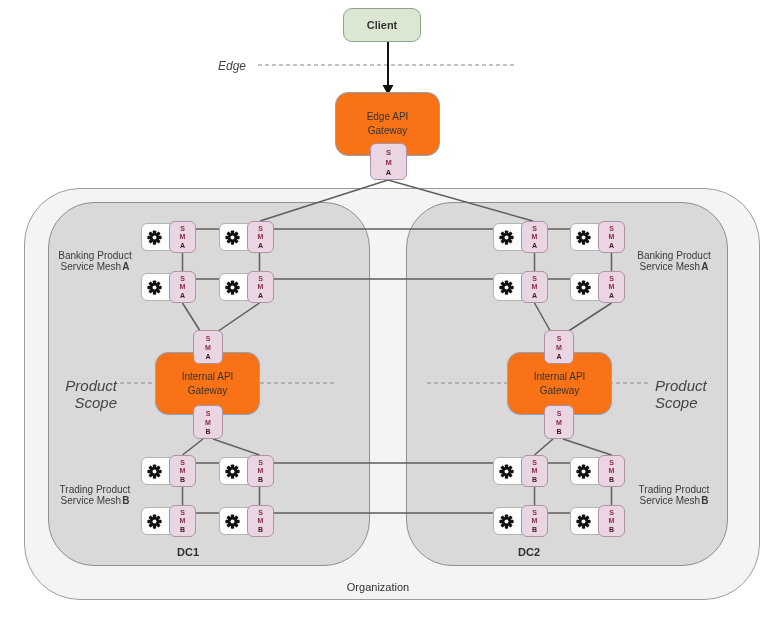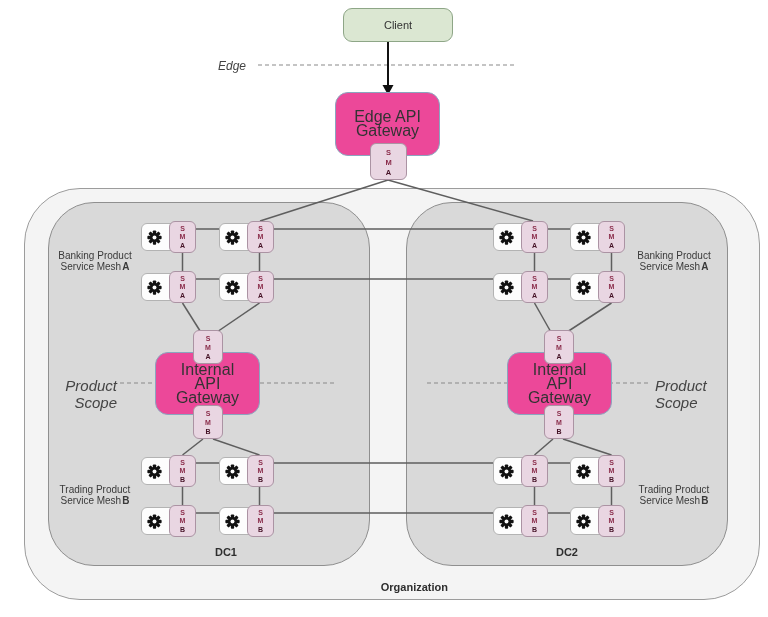--- a/index.html
+++ b/index.html
@@ -22,27 +22,27 @@
   #dc1-box{left:48px;} #dc2-box{left:406px;}
   
   #wires{left:0;top:0;z-index:2;}
   
   .fg{z-index:3;}
   .node{
     box-sizing:border-box;display:flex;align-items:center;justify-content:center;
     text-align:center;
   }
   .client{
-    left:343px;top:8px;width:110px;height:34px;
+    left:343px;top:8px;width:78px;height:34px;
     background:#dbe7d2;border:1.3px solid #8ea687;border-radius:9px;
-    font-size:11px;font-weight:400;color:#333;
+    font-size:11px;font-weight:700;color:#333;
   }
   .gateway{
-    background:#ec4899;border:1.3px solid #8aa5bf;border-radius:13px;
-    font-size:16px;color:#333;line-height:14px;
+    background:#f97316;border:1.3px solid #8aa5bf;border-radius:13px;
+    font-size:10px;color:#333;line-height:14px;
   }
   #edge-gw{left:335px;top:92px;width:105px;height:64px;}
   #igw1{left:155px;top:352px;width:105px;height:63px;}
   #igw2{left:507px;top:352px;width:105px;height:63px;}
   .gateway .gw-text{width:78px;}
   
   .unit{width:55px;height:32px;}
   .svc{
     position:absolute;left:0;top:2px;width:38px;height:28px;box-sizing:border-box;
     background:#fdfdfd;border:1.2px solid #b3b3b3;border-radius:6px;
@@ -62,23 +62,23 @@
   #igw1-sma{left:193px;top:330px;} #igw1-smb{left:193px;top:405px;}
   #igw2-sma{left:544px;top:330px;} #igw2-smb{left:544px;top:405px;}
   
   .lbl{font-size:10px;color:#3a3a3a;line-height:11px;}
   .mesh-label{width:110px;text-align:center;}
   .mesh-label b{margin-left:1px;}
   .scope-label{font-style:italic;font-size:15px;color:#444;}
   .edge-label{left:190px;top:59px;width:56px;text-align:right;font-size:12px;}
   .ps-left{left:30px;top:377px;width:87px;text-align:right;}
   .ps-right{left:655px;top:377px;width:87px;text-align:left;}
-  .dc-label{width:60px;text-align:right;font-size:11px;font-weight:700;color:#2e2e2e;}
+  .dc-label{width:60px;text-align:left;font-size:11px;font-weight:700;color:#2e2e2e;}
   #dc1-label{left:177px;top:546px;} #dc2-label{left:518px;top:546px;}
-  .org-label{left:308px;top:581px;width:140px;text-align:right;font-size:11px;font-weight:700;color:#2e2e2e;}
+  .org-label{left:308px;top:581px;width:140px;text-align:center;font-size:11px;font-weight:400;color:#2e2e2e;}
 </style>
 </head>
 <body>
 
 <div id="canvas">
 
   <div class="abs org-box"></div>
   <div class="abs dc-box" id="dc1-box"></div>
   <div class="abs dc-box" id="dc2-box"></div>
 

